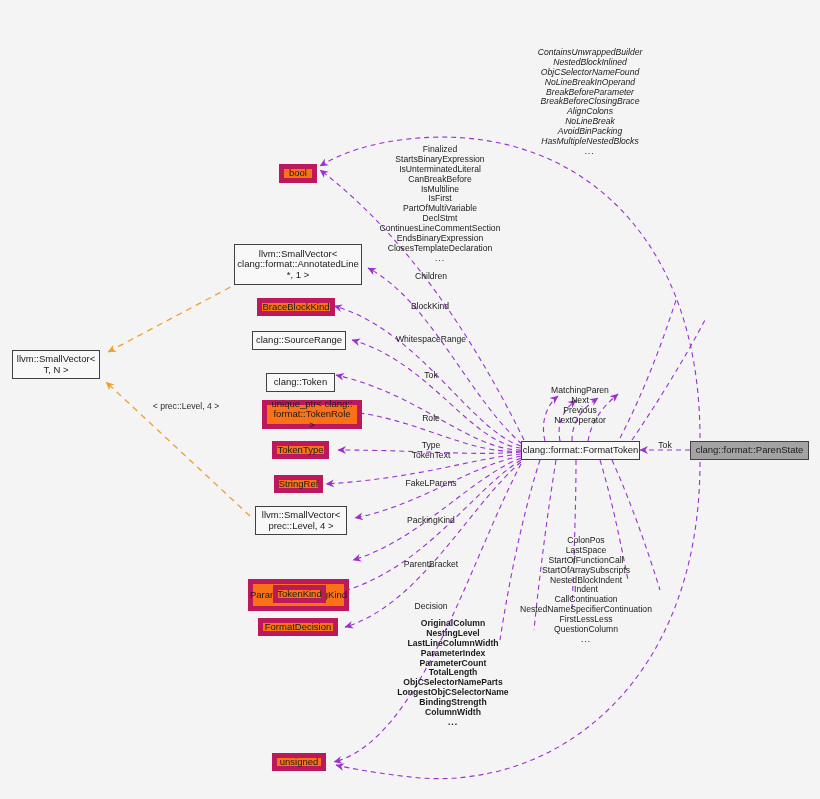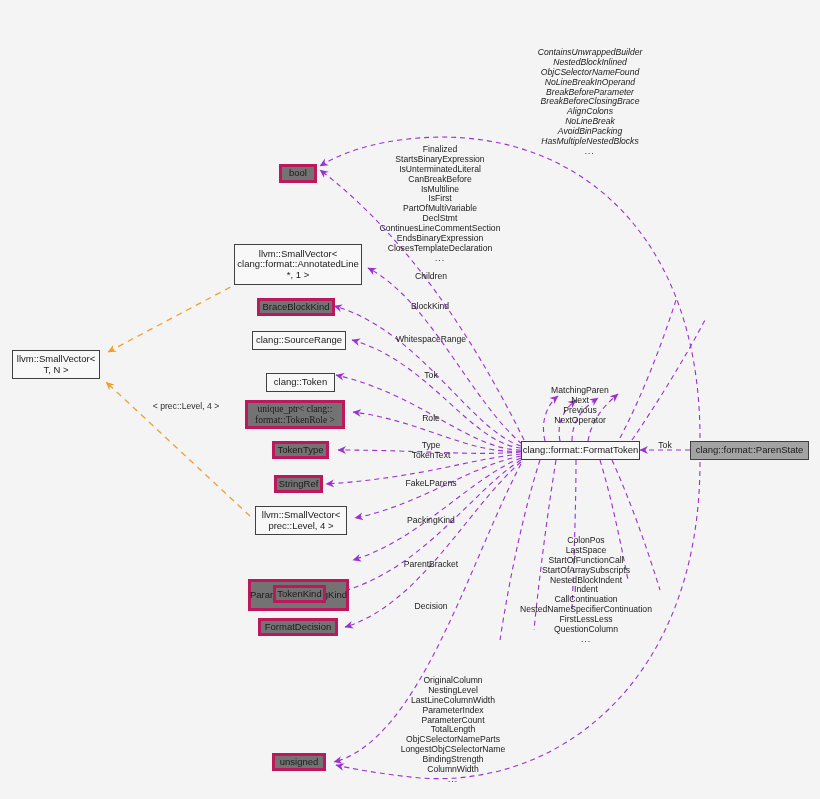--- a/index.html
+++ b/index.html
@@ -11,22 +11,22 @@
     overflow:hidden;
     position:relative;
   }
   #canvas{position:absolute;left:0;top:0;width:820px;height:799px;}
   svg#edges{position:absolute;left:0;top:0;width:820px;height:799px;}
 
   
   .node{
     position:absolute;
     box-sizing:border-box;
-    background:#737373;
-    border:3px solid #be185d;
+    background:#f97316;
+    border:5px solid #be185d;
     color:#1a1a1a;
     font-size:9.5px;
     line-height:10.5px;
     text-align:center;
     display:flex;
     align-items:center;
     justify-content:center;
     padding:1px 4px;
     white-space:pre-line;
     z-index:5;
@@ -135,21 +135,21 @@
   <div class="node strong" style="left:234px;top:244px;width:128px;height:41px;">llvm::SmallVector&lt;
 clang::format::AnnotatedLine
 *, 1 &gt;</div>
 
   <div class="node" style="left:257px;top:298px;width:78px;height:18px;">BraceBlockKind</div>
 
   <div class="node strong" style="left:252px;top:331px;width:94px;height:19px;">clang::SourceRange</div>
 
   <div class="node strong" style="left:266px;top:367px;width:69px;height:19px;margin-top:6px;">clang::Token</div>
 
-  <div class="node" style="left:245px;top:400px;width:100px;height:29px;font-family:Liberation Serif, serif;">unique_ptr&lt; clang::
+  <div class="node" style="left:262px;top:400px;width:100px;height:29px;">unique_ptr&lt; clang::
 format::TokenRole &gt;</div>
 
   <div class="node" style="left:272px;top:441px;width:57px;height:18px;">TokenType</div>
 
   <div class="node" style="left:274px;top:475px;width:49px;height:18px;">StringRef</div>
 
   <div class="node strong" style="left:255px;top:506px;width:92px;height:29px;">llvm::SmallVector&lt;
 prec::Level, 4 &gt;</div>
 
   <div class="node" style="left:248px;top:579px;width:101px;height:32px;">ParameterPackingKind</div>
@@ -228,21 +228,21 @@
 StartOfArraySubscripts
 NestedBlockIndent
 Indent
 CallContinuation
 NestedNameSpecifierContinuation
 FirstLessLess
 QuestionColumn</span>
     <div class="dots">...</div>
   </div>
 
-  <div class="stack" style="left:363px;top:666px;width:180px;">
+  <div class="stack" style="left:363px;top:609px;width:180px;font-weight:bold;">
     <span>OriginalColumn
 NestingLevel
 LastLineColumnWidth
 ParameterIndex
 ParameterCount
 TotalLength
 ObjCSelectorNameParts
 LongestObjCSelectorName
 BindingStrength
 ColumnWidth</span>

